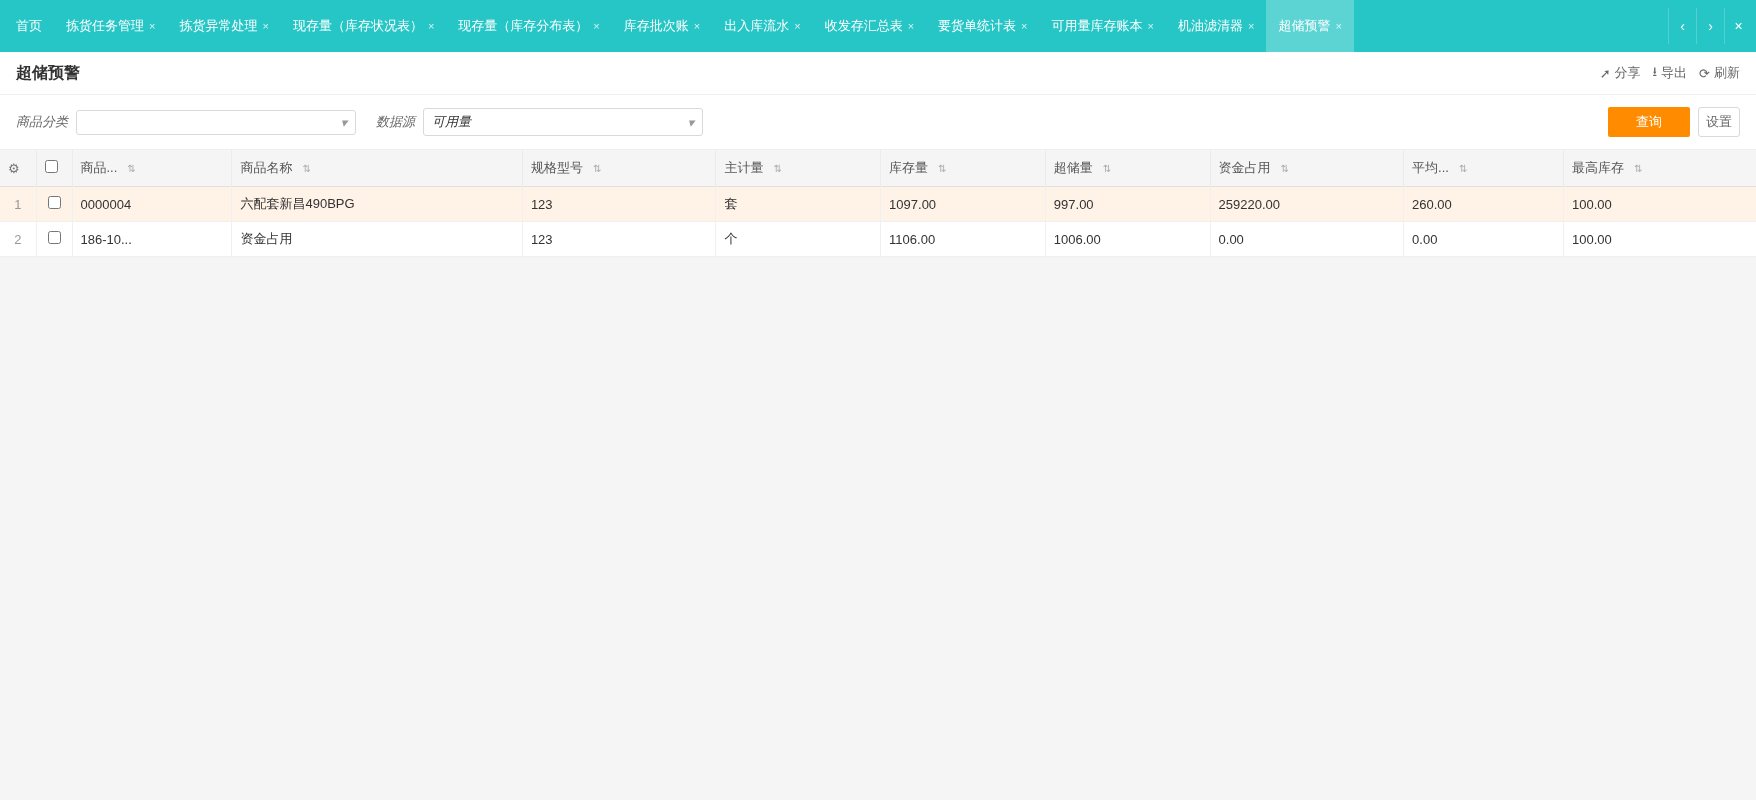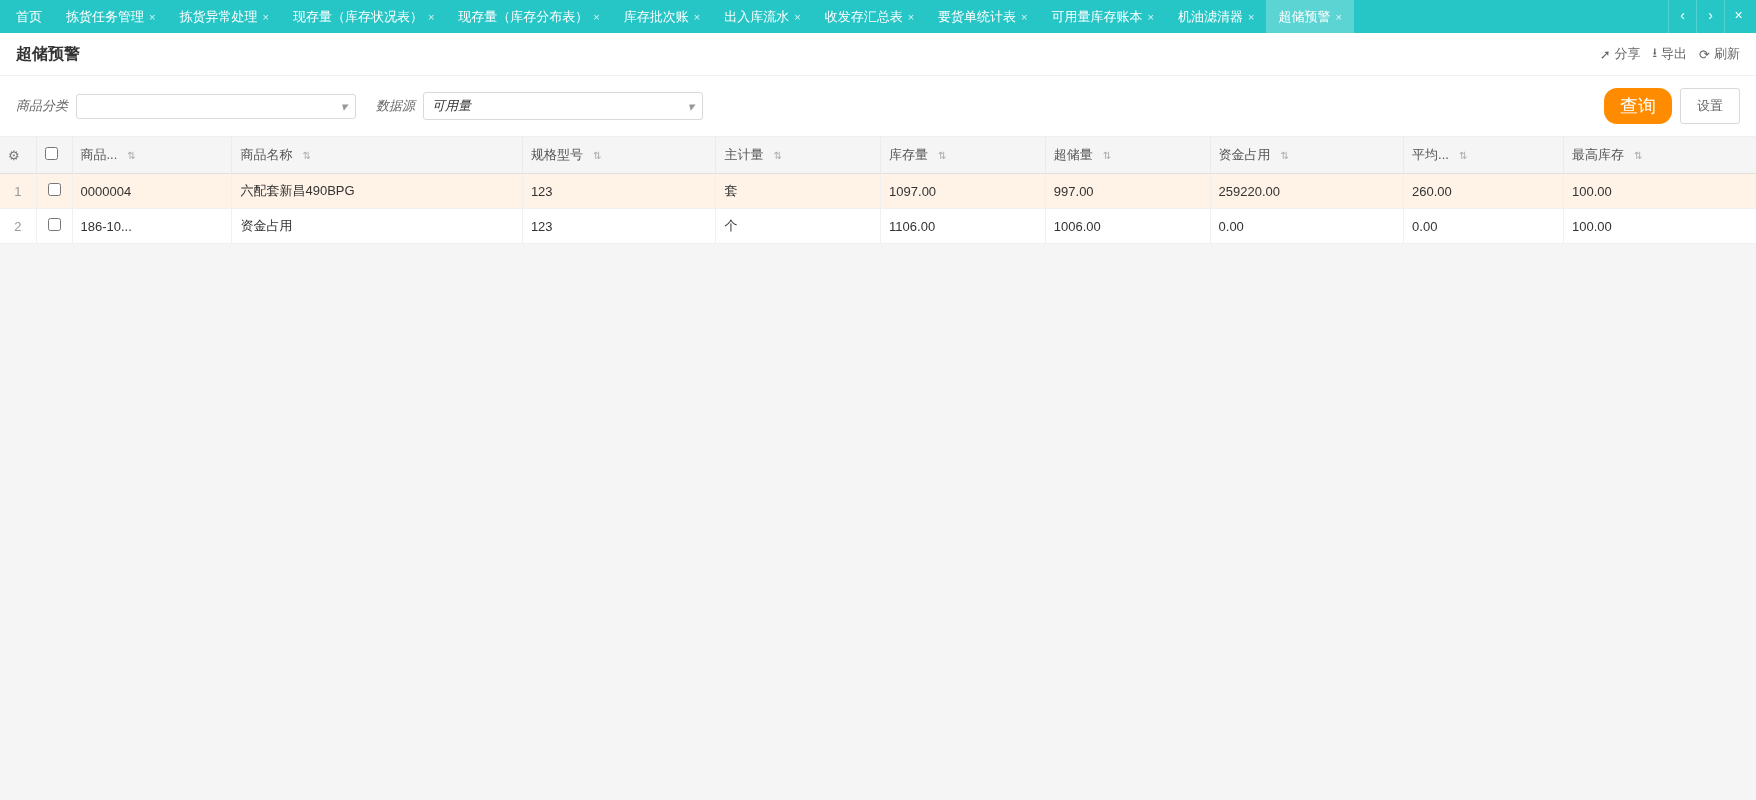--- a/index.html
+++ b/index.html
@@ -75,30 +75,30 @@
 
     .filter-actions {
       margin-left: auto;
       display: flex;
       gap: 8px;
     }
     .btn-primary {
       background: #ff8c00;
       color: #fff;
       border: none;
-      padding: 6px 16px;
-      border-radius: 13px;
-      cursor: pointer;
-      font-size: 18px;
+      padding: 6px 28px;
+      border-radius: 2px;
+      cursor: pointer;
+      font-size: 13px;
     }
     .btn-default {
       background: #fff;
       color: #666;
       border: 1px solid #d9d9d9;
-      padding: 5px 16px;
+      padding: 5px 7px;
       border-radius: 3px;
       cursor: pointer;
       font-size: 13px;
     }
 
     
     .table-container {
       padding: 0;
     }
     table {
@@ -138,22 +138,22 @@
     .row-num { color: #999; text-align: center; }
     .checkbox-cell { text-align: center; }
     input[type="checkbox"] { cursor: pointer; width: 13px; height: 13px; }
 
     .gear-icon { color: #777; cursor: pointer; }
 
     
     .main-nav {
       background: #26c6c6;
       display: flex;
-      align-items: flex-end;
-      height: 33px;
+      align-items: center;
+      height: 52px;
       padding: 0 4px;
     }
     .main-nav-item {
       display: flex;
       align-items: center;
       color: #fff;
       font-size: 13px;
       padding: 0 12px;
       height: 100%;
       cursor: pointer;

